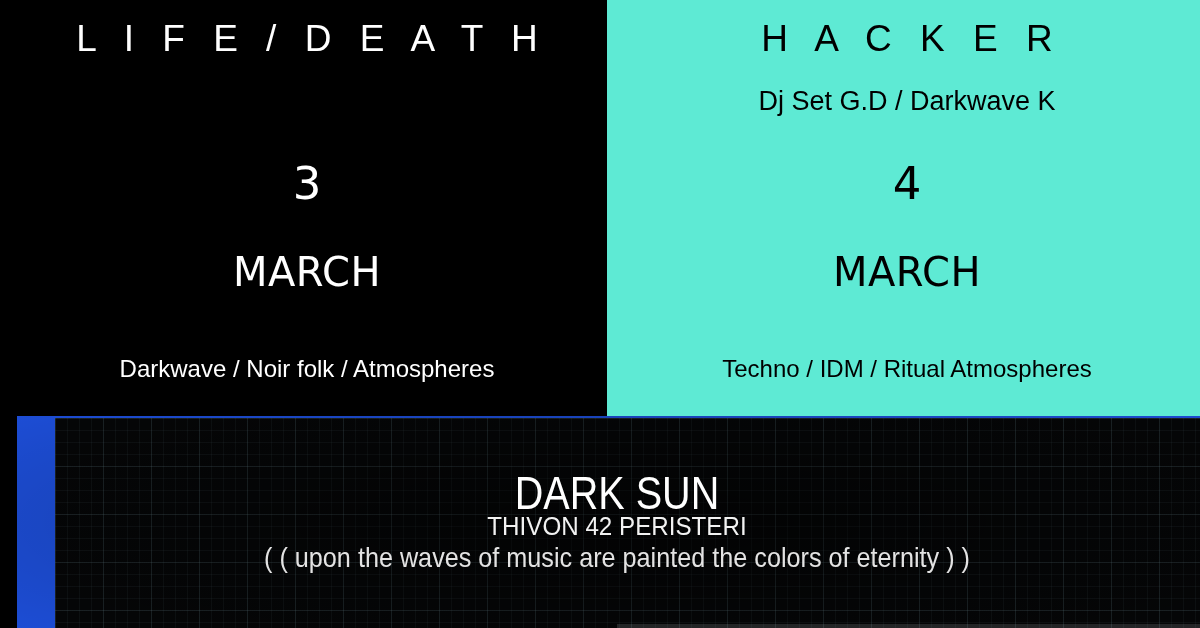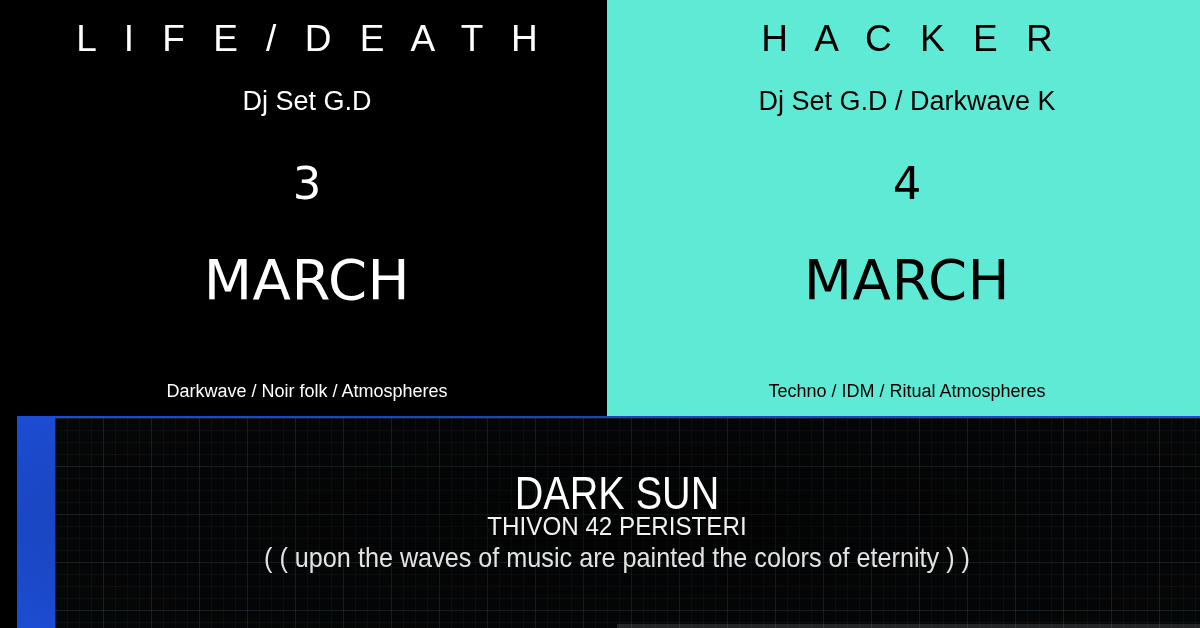--- a/index.html
+++ b/index.html
@@ -95,38 +95,37 @@
   }
 
   
   .panel-month {
     position: absolute;
     left: 0;
     right: 0;
     top: 252px;
     text-align: center;
     font-family: "DejaVu Sans", sans-serif;
-    font-size: 56px;
+    font-size: 40px;
     font-weight: 400;
     letter-spacing: 0.5px;
     line-height: 1.0;
   }
 
   
   .panel-genres {
     position: absolute;
     left: 0;
     right: 0;
     top: 357px;
     text-align: center;
     font-family: "Liberation Sans", sans-serif;
-    font-size: 18px;
-    font-weight: 400;
-    line-height: 1.0;
-    margin-top: 25px;
+    font-size: 24px;
+    font-weight: 400;
+    line-height: 1.0;
   }
 
   
   .venue-band {
     position: absolute;
     left: 17px;
     top: 416px;
     width: 1200px;
     height: 212px;
     background: #1d4ed8;
@@ -214,21 +213,20 @@
 </style>
 </head>
 <body>
 
 <div class="poster">
 
   <div class="top-split">
 
     <div class="panel panel-dark">
       <div class="panel-headline">L I F E / D E A T H</div>
-      <div class="panel-djline">Dj Set G.D</div>
       <div class="panel-day">3</div>
       <div class="panel-month">MARCH</div>
       <div class="panel-genres">Darkwave / Noir folk / Atmospheres</div>
     </div>
 
     <div class="panel panel-light">
       <div class="panel-headline">H A C K E R</div>
       <div class="panel-djline">Dj Set G.D / Darkwave K</div>
       <div class="panel-day">4</div>
       <div class="panel-month">MARCH</div>

